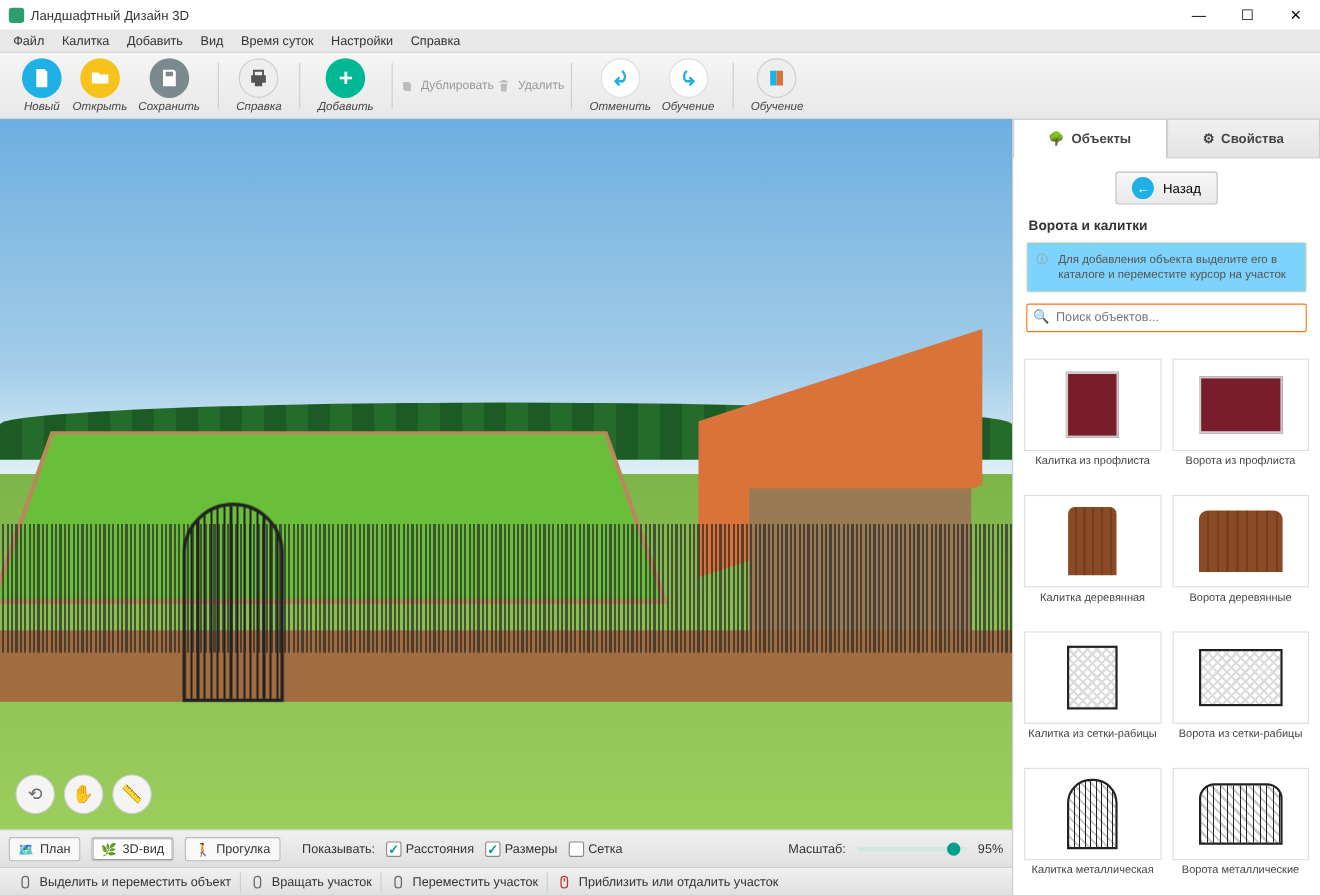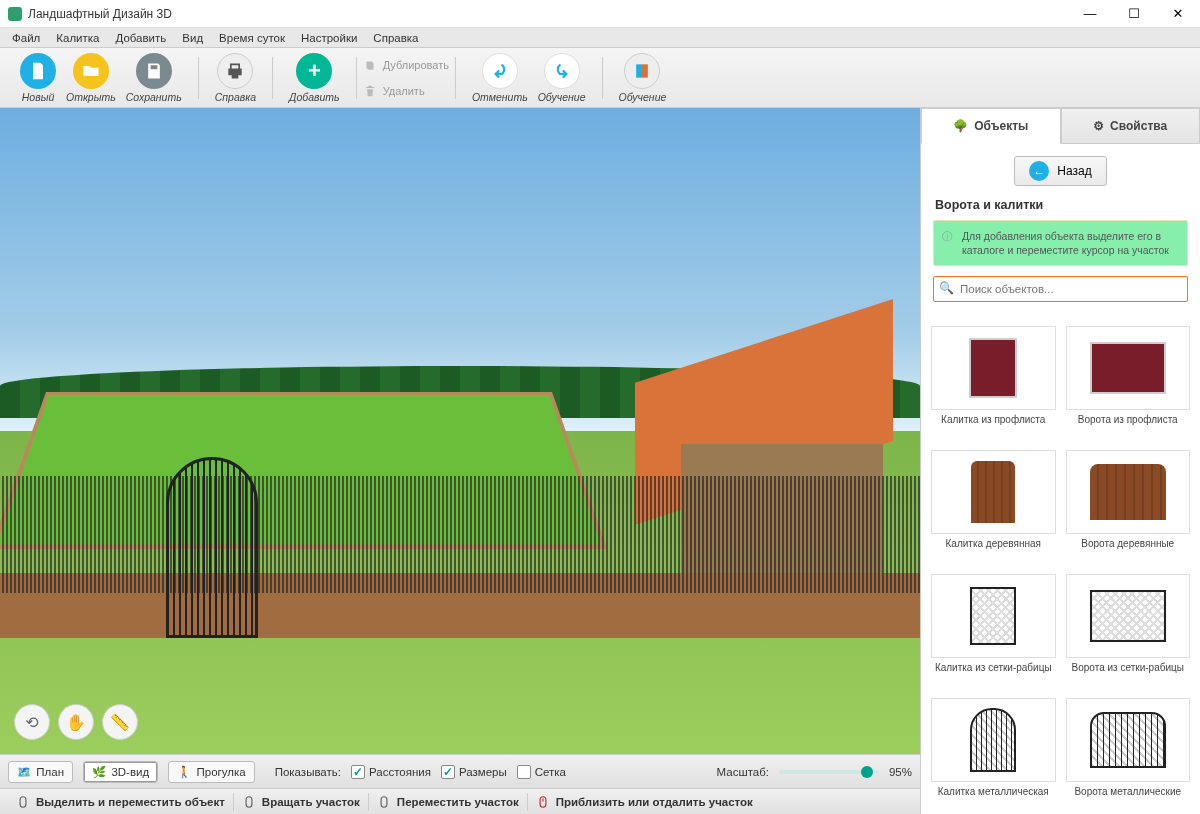--- a/index.html
+++ b/index.html
@@ -21,21 +21,21 @@
 .tb-group { display: flex; gap: 10px; padding: 0 10px; }
 .tb-sep { width: 1px; height: 42px; background: #ccc; margin: 0 6px; }
 .tb-btn { display: flex; flex-direction: column; align-items: center; gap: 2px; cursor: pointer; }
 .tb-circle { width: 36px; height: 36px; border-radius: 50%; display: flex; align-items: center; justify-content: center; }
 .tb-label { font-size: 10.5px; color: #444; font-style: italic; }
 .circ-blue   { background: #1fb1e6; }
 .circ-yellow { background: #f6c21c; }
 .circ-gray   { background: #7b8a8f; }
 .circ-teal   { background: #00b894; }
 .tb-icon { color:#fff; font-size:18px; }
-.tb-small-col { display:flex; flex-direction:column; gap:12px; justify-content:center; }
+.tb-small-col { display:flex; gap:2px; justify-content:center; }
 .tb-small { display:flex; align-items:center; gap:6px; font-size:11px; color:#999; cursor:pointer; }
 .tb-small svg { width:14px; height:14px; }
 
 
 .content { flex:1; display:flex; min-height:0; }
 
 
 .viewport-wrap { flex:1; display:flex; flex-direction:column; background:#e8e8e8; min-width:0; }
 .viewport { flex:1; position:relative; overflow:hidden; }
 .sky { position:absolute; inset:0; background: linear-gradient(#6eaee0 0%, #a3cde8 35%, #dff0f8 50%, #7db54a 50%, #9cce5d 100%); }
@@ -54,33 +54,33 @@
 .vb-btn { display:flex; align-items:center; gap:5px; padding:3px 8px; border:1px solid #bbb; border-radius:3px; background:#f8f8f8; cursor:pointer; }
 .vb-btn.active { background:#fff; box-shadow:0 0 0 1px #999 inset; }
 .vb-spacer { flex:1; }
 .check { display:flex; align-items:center; gap:4px; cursor:pointer;}
 .chkbox { width:14px; height:14px; border:1px solid #888; border-radius:2px; display:inline-flex; align-items:center; justify-content:center; background:#fff; }
 .chkbox.on::after { content:"✓"; color:#00a08a; font-size:12px; font-weight:bold; }
 .zoom-slider { width:100px; height:4px; background:#cfe8e3; border-radius:2px; position:relative; }
 .zoom-thumb { position:absolute; top:-4px; width:12px; height:12px; border-radius:50%; background:#00a08a; }
 
 .action-bar { height:26px; background:linear-gradient(#f0f0f0,#e0e0e0); border-top:1px solid #ccc; display:flex; align-items:center; padding:0 8px; font-size:11.5px; color:#333; }
-.ab-item { display:flex; align-items:center; gap:6px; padding:2px 8px; border-right:1px solid #ccc; cursor:pointer;font-weight:bold;}
+.ab-item { display:flex; align-items:center; gap:6px; padding:2px 8px; border-right:1px solid #ccc; cursor:pointer;}
 .ab-icon { width:14px; height:14px; }
 
 
 .right-panel { width:280px; border-left:1px solid #ccc; background:#fff; display:flex; flex-direction:column; }
 .tabs { display:flex; height:36px; }
 .tab { flex:1; display:flex; align-items:center; justify-content:center; gap:6px; border:1px solid #ccc; font-size:12px; font-weight:bold; color:#444; background:linear-gradient(#f0f0f0,#e4e4e4); cursor:pointer;}
 .tab.active { background:#fff; border-bottom:1px solid #fff; }
 .back-row { padding:12px; display:flex; justify-content:center; }
 .back-btn { display:flex; align-items:center; gap:8px; padding:4px 14px; border:1px solid #bbb; border-radius:3px; background:linear-gradient(#f7f7f7,#e9e9e9); font-size:12px; cursor:pointer; }
 .back-arrow { width:20px; height:20px; border-radius:50%; background:#1fb1e6; color:#fff; display:flex; align-items:center; justify-content:center; font-size:12px; }
 .section-title { padding:0 14px 8px; font-size:12.5px; font-weight:bold; color:#333; }
-.hint-box { margin:0 12px 10px; border:1px solid #e7e3b0; background:#86efac; padding:8px 10px 8px 28px; font-size:10.5px; color:#555; position:relative; border-radius:2px; line-height:1.35;}
+.hint-box { margin:0 12px 10px; border:1px solid #e7e3b0; background:#7dd3fc; padding:8px 10px 8px 28px; font-size:10.5px; color:#555; position:relative; border-radius:2px; line-height:1.35;}
 .hint-box::before { content:"ⓘ"; position:absolute; left:8px; top:8px; color:#999;}
 .search-row { margin:0 12px 10px; position:relative;}
 .search-input { width:100%; padding:6px 8px 6px 26px; border:1px solid #f97316; border-radius:2px; font-size:11.5px; }
 .search-row::before { content:"🔍"; position:absolute; left:6px; top:5px; font-size:12px; color:#aaa;}
 .catalog { flex:1; overflow-y:auto; padding:0 10px 10px; }
 .grid { display:grid; grid-template-columns: 1fr 1fr; gap:10px;}
 .catalog-item { cursor:pointer;margin-top:14px; }
 .thumb { height:84px; border:1px solid #ddd; background:#fff; display:flex; align-items:center; justify-content:center; margin-bottom:4px;}
 .cap { font-size:10px; text-align:center; color:#444; line-height:1.2; }
 

